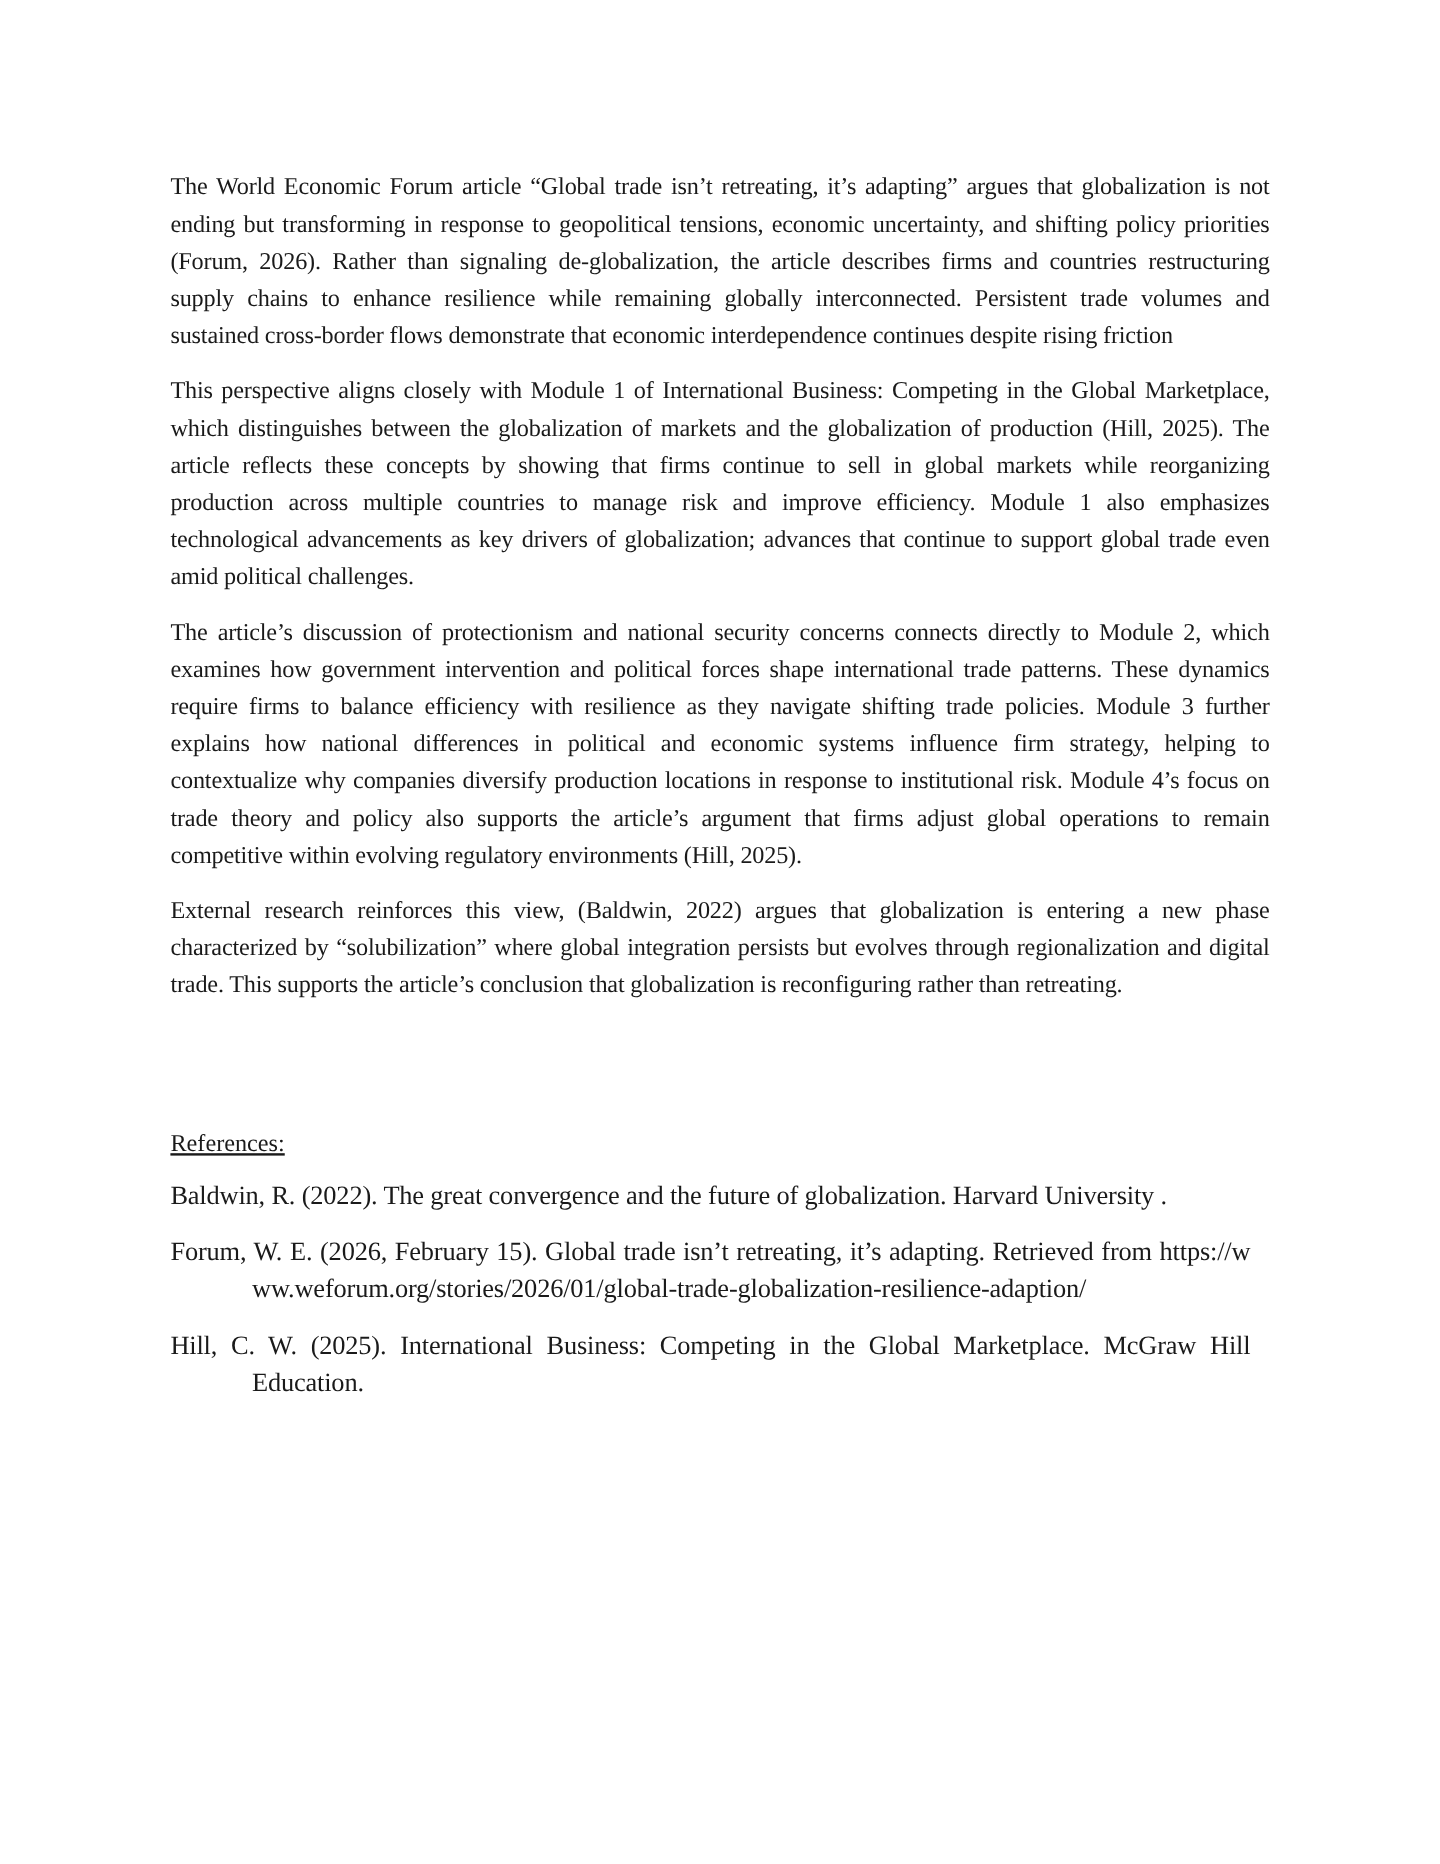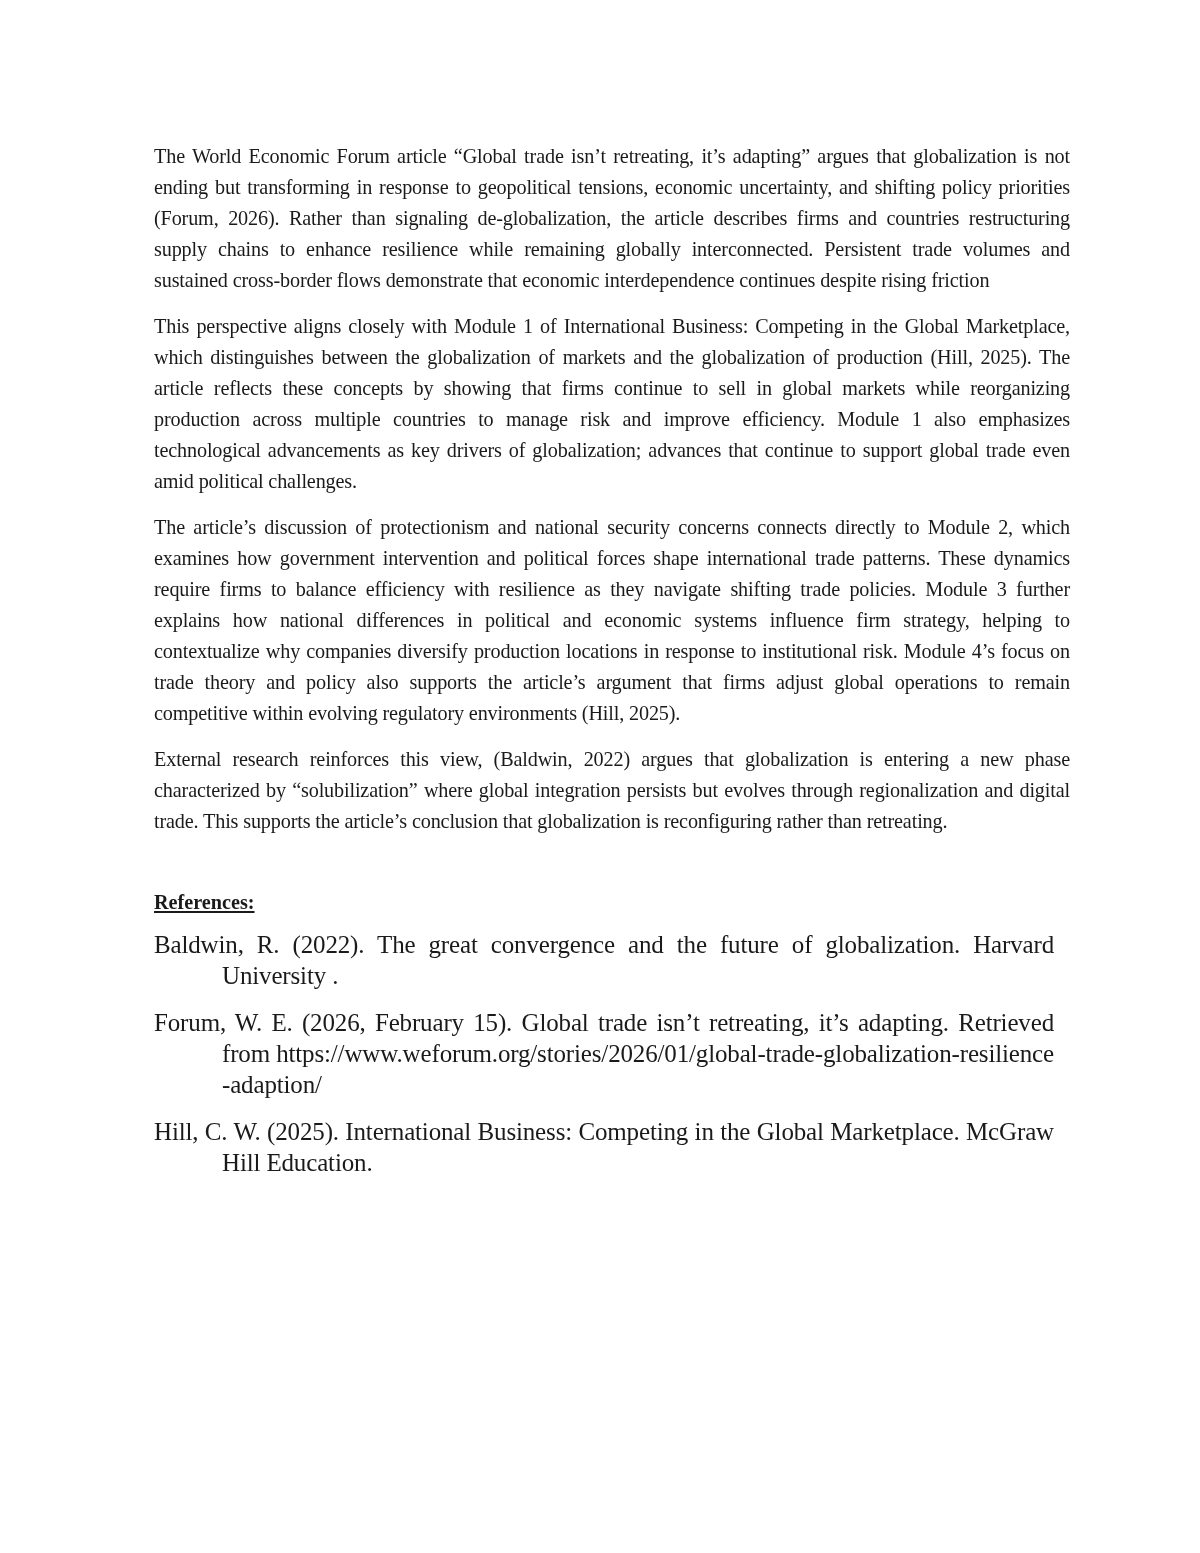--- a/index.html
+++ b/index.html
@@ -10,41 +10,41 @@
     body {
       width: 1200px;
       height: 1553px;
       position: relative;
       overflow: hidden;
       font-family: "Liberation Serif", "DejaVu Serif", serif;
       color: #1a1a1a;
     }
     .page {
       position: absolute;
-      left: 154px;
+      left: 142px;
       top: 141px;
       width: 916px;
     }
     .para {
       margin: 0 0 15px 0;
       font-size: 20.2px;
       line-height: 31px;
       text-align: justify;
       letter-spacing: -0.15px;
     }
     .refs-heading {
-      margin: 50px 0 11px 0;
+      margin: 101px 0 11px 0;
       font-size: 20.2px;
       line-height: 31px;
-      font-weight: bold;
+      font-weight: normal;
       text-decoration: underline;
     }
     .ref {
       margin: 0 16px 16px 0;
-      font-size: 25px;
+      font-size: 22px;
       line-height: 31px;
       padding-left: 68px;
       text-indent: -68px;
       text-align: justify;
       letter-spacing: -0.15px;
     }
     .ref .url {
       word-break: break-all;
     }
   </style>

